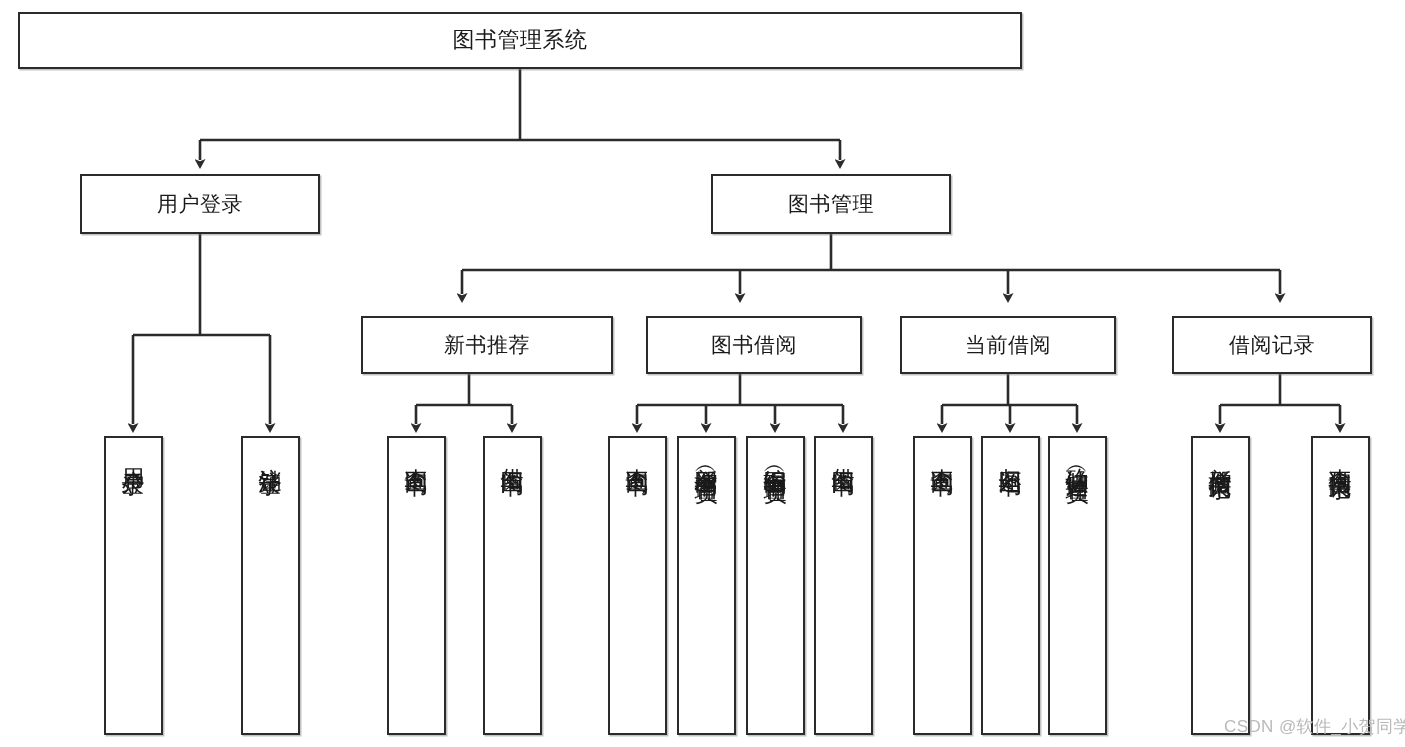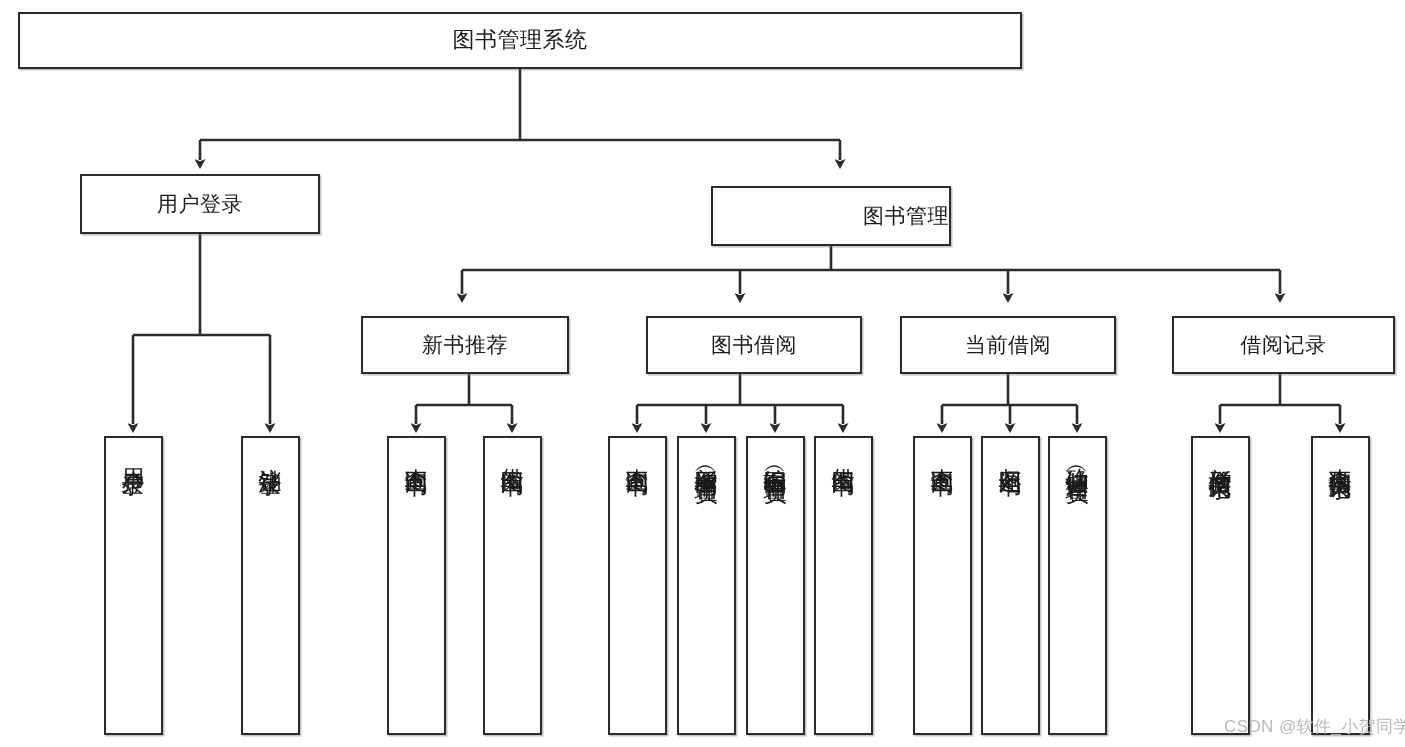--- a/index.html
+++ b/index.html
@@ -125,34 +125,34 @@
     </g>
   </svg>
 
   <div class="node horiz root" style="left:18px; top:12px; width:1004px; height:57px;">
     <span class="label">图书管理系统</span>
   </div>
 
   <div class="node horiz" style="left:80px; top:174px; width:240px; height:60px;">
     <span class="label">用户登录</span>
   </div>
-  <div class="node horiz" style="left:711px; top:186px; width:240px; height:60px;justify-content:flex-end;">
+  <div class="node horiz" style="left:711px; top:174px; width:240px; height:60px;">
     <span class="label">图书管理</span>
   </div>
 
-  <div class="node horiz" style="left:361px; top:316px; width:208px; height:58px;">
+  <div class="node horiz" style="left:361px; top:316px; width:252px; height:58px;">
     <span class="label">新书推荐</span>
   </div>
   <div class="node horiz" style="left:632px; top:316px; width:216px; height:58px;margin-left:14px;">
     <span class="label">图书借阅</span>
   </div>
   <div class="node horiz" style="left:900px; top:316px; width:216px; height:58px;">
     <span class="label">当前借阅</span>
   </div>
-  <div class="node horiz" style="left:1172px; top:316px; width:223px; height:58px;">
+  <div class="node horiz" style="left:1172px; top:316px; width:200px; height:58px;">
     <span class="label">借阅记录</span>
   </div>
 
   <div class="node vert" style="left:104px; top:436px; width:59px; height:299px;">
     <span class="label">用户登录</span>
   </div>
   <div class="node vert" style="left:241px; top:436px; width:59px; height:299px;">
     <span class="label">注销登录</span>
   </div>
 

